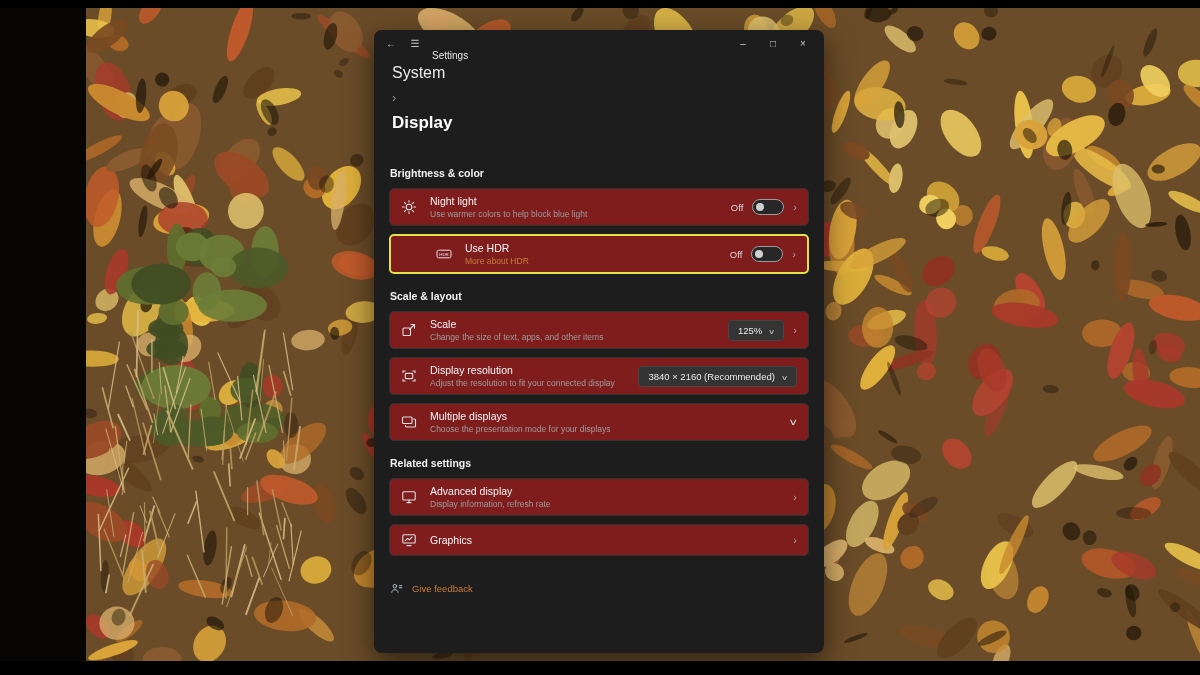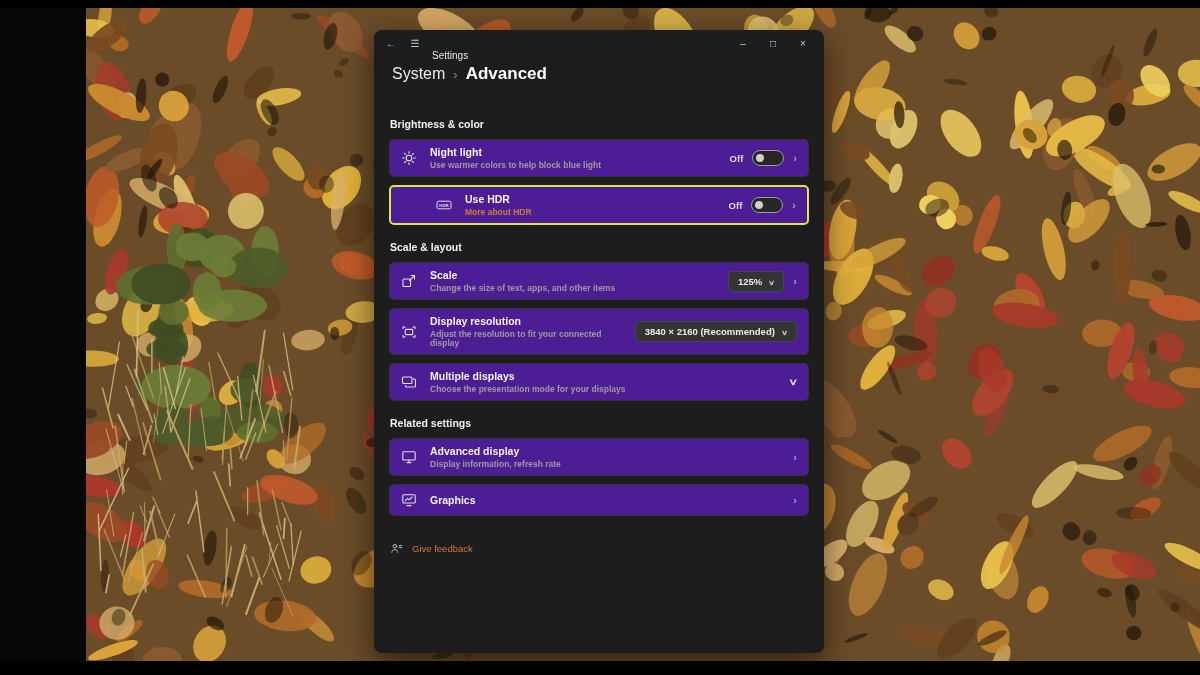--- a/index.html
+++ b/index.html
@@ -6,31 +6,31 @@
   .stage{position:relative;width:1200px;height:675px;overflow:hidden;background:#000;font-family:"Liberation Sans",sans-serif;}
   #bg{position:absolute;left:0;top:0;}
 
   .win{position:absolute;left:374px;top:30px;width:450px;height:623px;background:#1d1d1d;
        border-radius:8px;overflow:hidden;box-shadow:0 10px 30px rgba(0,0,0,.55);color:#fff;}
   .titlebar{height:26px;display:flex;align-items:center;gap:10px;padding:0 10px;}
   .tb-btn{font-size:10px;color:#c8c8c8;width:14px;text-align:center;cursor:default;}
   .tb-title{font-size:10px;color:#e6e6e6;margin-top:24px;}
   .tb-right{margin-left:auto;display:flex;gap:16px;padding-right:4px;}
 
-  .breadcrumb{padding:8px 18px 12px;display:flex;align-items:baseline;gap:8px;}
+  .breadcrumb{padding:8px 18px 12px;display:flex;align-items:baseline;gap:8px;flex-direction:column;}
   .bc-parent{font-size:16px;color:#eaeaea;cursor:pointer;}
   .bc-sep{font-size:13px;color:#8f8f8f;}
   .bc-current{font-size:17px;font-weight:bold;color:#fff;}
 
   .content{padding:0 15px;margin-top:22px;}
   .section-h{font-size:10.5px;font-weight:bold;color:#f2f2f2;margin:4px 1px 9px;}
   .sh-gap{margin-top:16px;}
 
-  .card{background:#4c1d95;border:1px solid #333;border-radius:5px;display:flex;align-items:center;
-        padding:6px 11px;margin-bottom:8px;min-height:32px;box-sizing:border-box;font-weight:bold;}
+  .card{background:#7f1d1d;border:1px solid #333;border-radius:5px;display:flex;align-items:center;
+        padding:6px 11px;margin-bottom:8px;min-height:32px;box-sizing:border-box;}
   .card.hl{border:2px solid var(--highlight-border,#e6e64c);padding-left:45px;}
   .cicon{width:16px;height:16px;margin-right:13px;flex:none;display:flex;align-items:center;justify-content:center;}
   .cicon svg{width:16px;height:16px;display:block;}
   .ctext{flex:1;min-width:0;}
   .ctitle{font-size:10.5px;color:#f4f4f4;line-height:12px;}
   .csub{font-size:8.5px;color:#9c9c9c;line-height:9px;margin-top:3px;}
   .csub.link{color:var(--accent-link,#cb7b38);cursor:pointer;}
   .cright{display:flex;align-items:center;gap:9px;margin-left:10px;flex:none;}
   .state{font-size:9.5px;color:#dcdcdc;}
   .toggle{width:30px;height:14px;border:1px solid #9c9c9c;border-radius:8px;position:relative;
@@ -645,21 +645,21 @@
       <span class="tb-right">
         <span class="tb-btn">–</span>
         <span class="tb-btn">□</span>
         <span class="tb-btn">×</span>
       </span>
     </div>
 
     <div class="breadcrumb">
       <span class="bc-parent">System</span>
       <span class="bc-sep">›</span>
-      <span class="bc-current">Advanced</span>
+      <span class="bc-current">Display</span>
     </div>
 
     <div class="content">
 
       <div class="section-h">Brightness &amp; color</div>
 
       <div class="card">
         <span class="cicon">
           <svg viewBox="0 0 16 16">
               <g fill="none" stroke="#e0e0e0" stroke-width="1.1" stroke-linecap="round">

